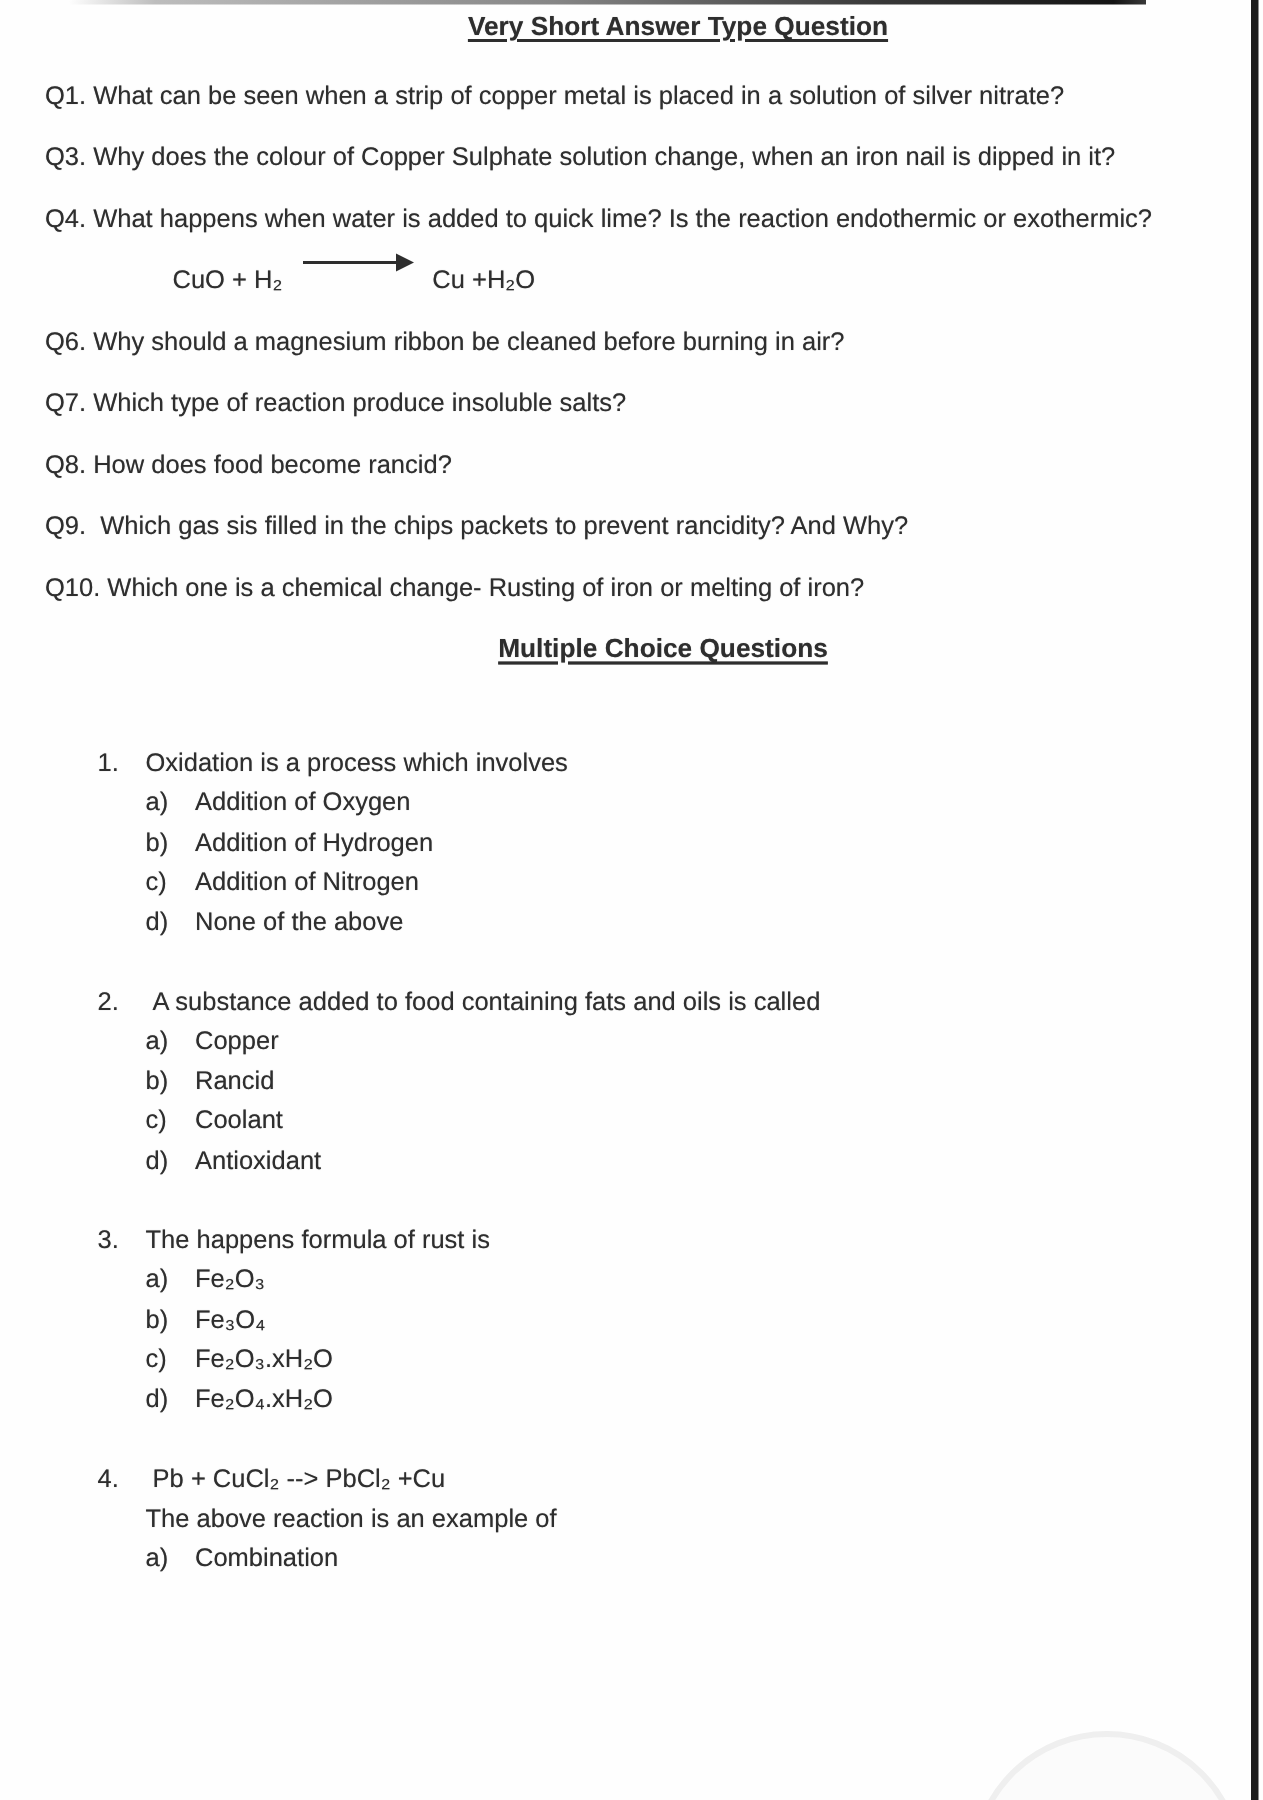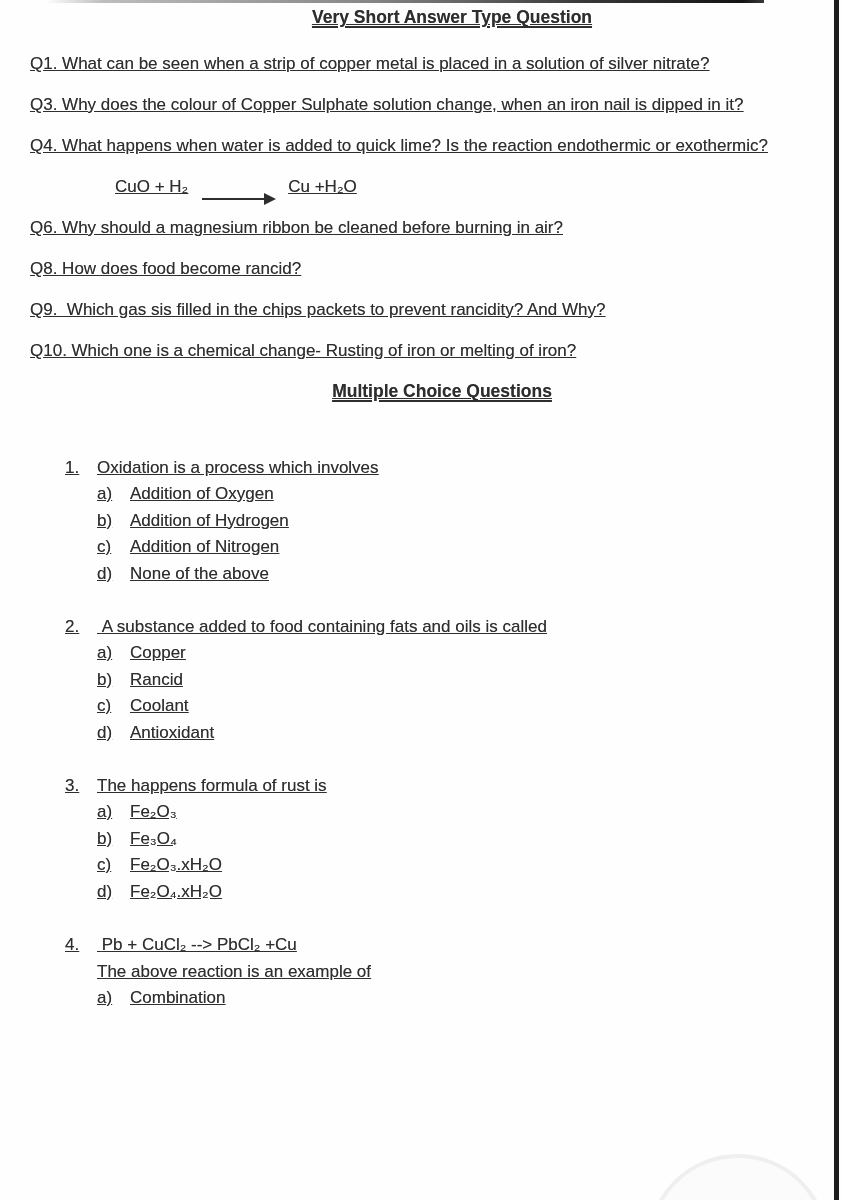--- a/index.html
+++ b/index.html
@@ -6,21 +6,21 @@
   .page {
     position:relative;
     width:842px; height:1200px;
     margin:0 auto;
     background:#fefefe;
     overflow:hidden;
     font-family:"Liberation Sans","DejaVu Sans",sans-serif;
     color:#2e2e2e;
     text-shadow:0 0 0.5px rgba(46,46,46,0.55);
   }
-  .content { padding:6px 0 0 30px;text-decoration:underline; }
+  .content { padding:6px 0 0 30px; }
 
   .doc-title {
     position:relative; left:16px;
     text-align:center;
     font-size:17.5px; font-weight:bold;
     line-height:22px;
     text-decoration:underline;
     text-decoration-thickness:1.5px;
     text-underline-offset:3px;
     margin:0 0 22px 0;
@@ -29,21 +29,21 @@
   .section2-title { margin-top:16px; margin-bottom:0; left:6px; }
 
   .q {
     font-size:17px; line-height:27px;
     margin:14px 0 14px 0;
     max-width:812px;
     white-space:pre-wrap;
   }
 
   .equation {
-    display:flex; align-items:flex-end;
+    display:flex; align-items:flex-start;
     gap:14px;
     margin:10px 0 12px 85px;
     font-size:17px; line-height:27px; height:27px;
   }
   .eq-arrow {
     position:relative;
     width:72px; height:2px;
     background:#2e2e2e;
     margin-top:1px;
     flex:none;
@@ -108,20 +108,21 @@
     <div class="q">Q3. Why does the colour of Copper Sulphate solution change, when an iron nail is dipped in it?</div>
     <div class="q">Q4. What happens when water is added to quick lime? Is the reaction endothermic or exothermic?</div>
 
     <div class="equation">
       <span>CuO + H₂</span>
       <span class="eq-arrow"></span>
       <span>Cu +H₂O</span>
     </div>
 
     <div class="q">Q6. Why should a magnesium ribbon be cleaned before burning in air?</div>
+    <div class="q">Q7. Which type of reaction produce insoluble salts?</div>
     <div class="q">Q8. How does food become rancid?</div>
     <div class="q">Q9.  Which gas sis filled in the chips packets to prevent rancidity? And Why?</div>
     <div class="q">Q10. Which one is a chemical change- Rusting of iron or melting of iron?</div>
 
     <div class="doc-title section2-title">Multiple Choice Questions</div>
 
     <div class="mcq-list">
 
       <div class="mcq">
         <div class="mcq-head">

